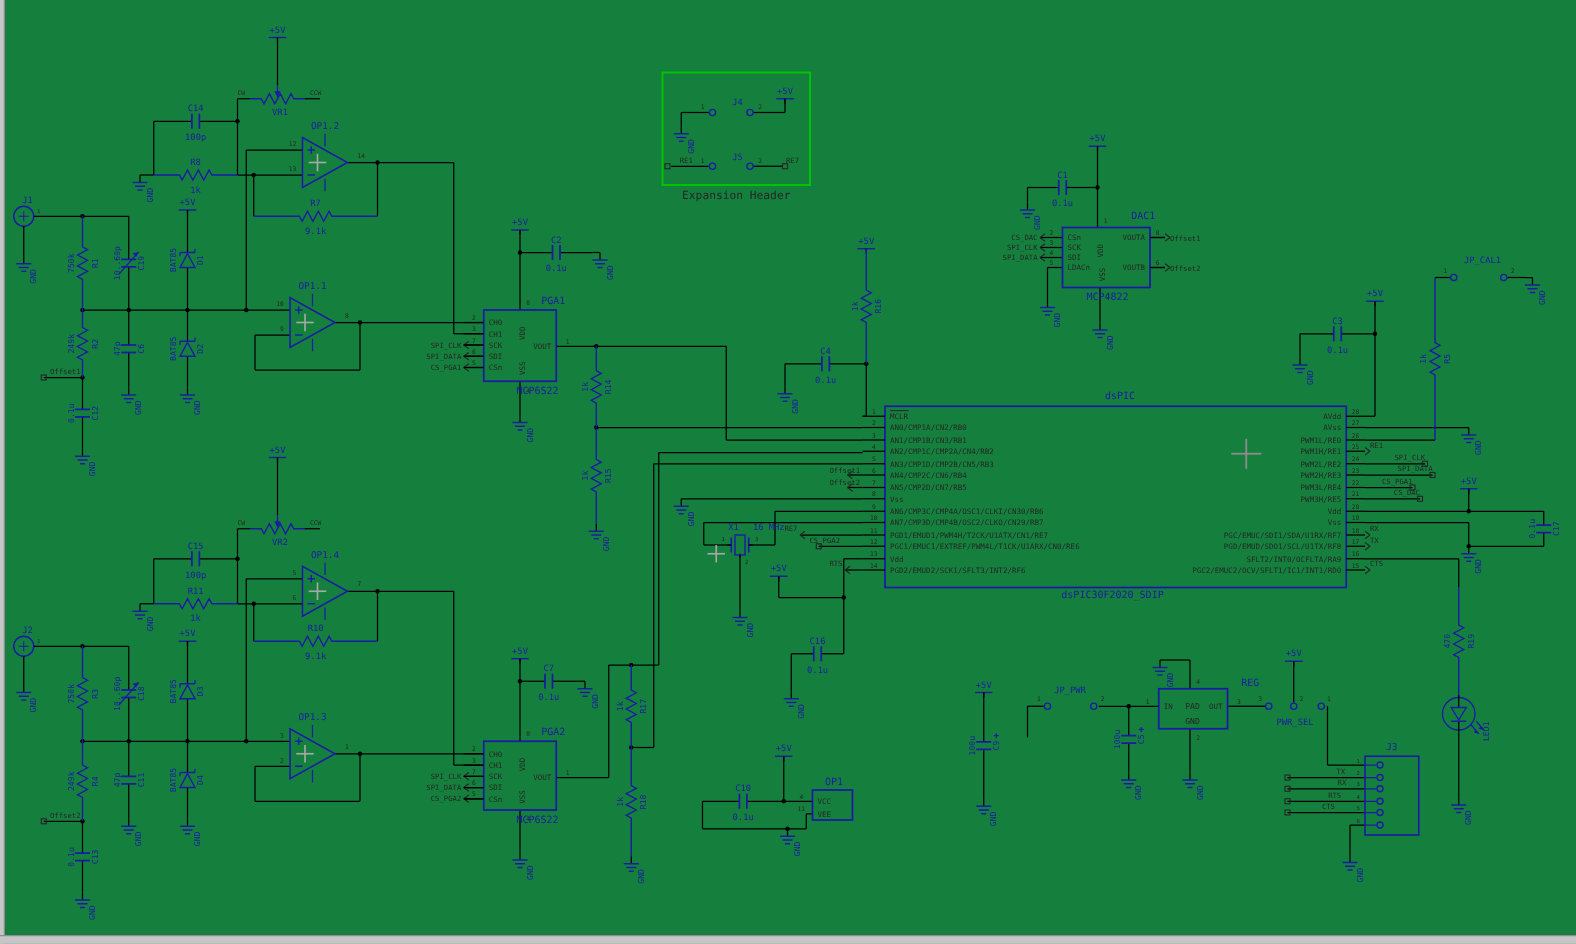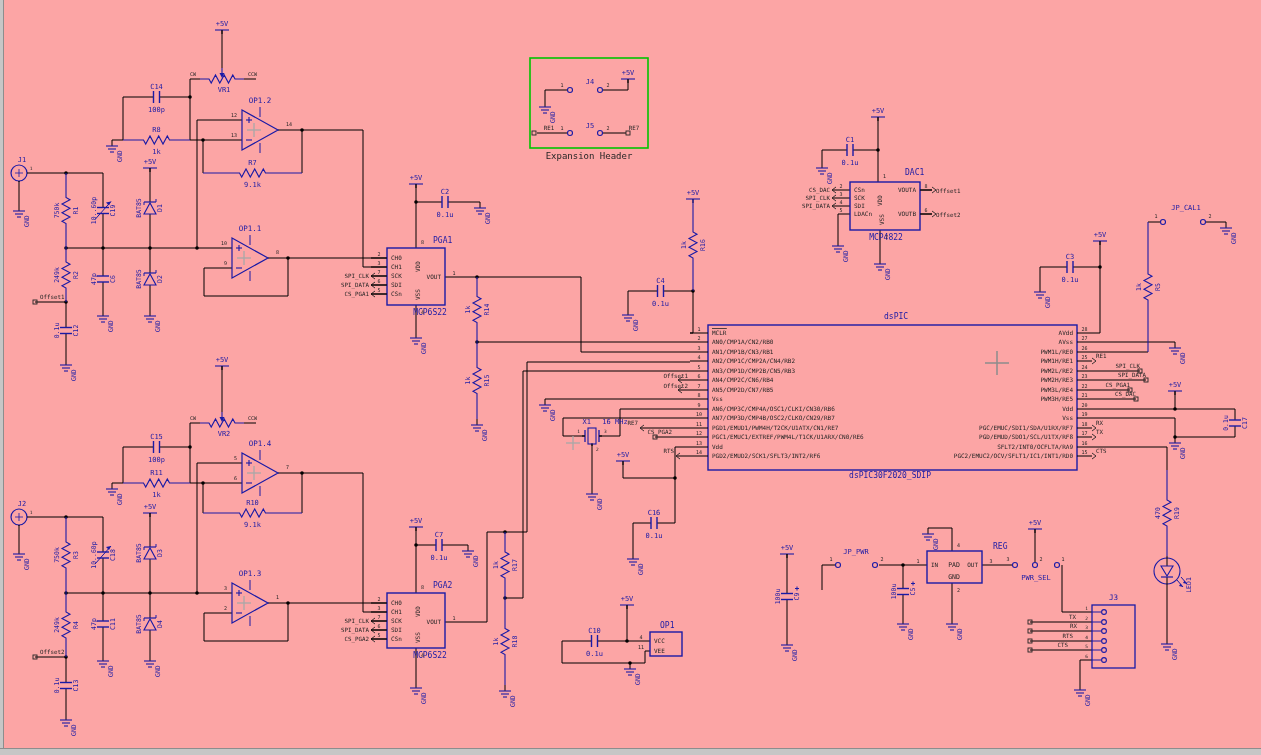--- a/index.html
+++ b/index.html
@@ -1,16 +1,16 @@
 <!DOCTYPE html>
 <html><head>
 <meta charset="utf-8">
 <style>
   html,body{margin:0;padding:0;background:#ffffff;width:1261px;height:755px;overflow:hidden}
-  #frame{position:relative;width:1261px;height:755px;background:#fca5a5}
+  #frame{position:relative;width:1261px;height:755px;background:#15803d}
   #left-edge{position:absolute;left:0;top:0;width:3px;height:755px;background:#c6c6c6;border-right:1px solid #8d8d8d}
   #bottom-edge{position:absolute;left:0;top:748px;width:1261px;height:7px;background:#c6c6c6;border-top:1px solid #8d8d8d}
   svg{position:absolute;left:0;top:0;font-family:"DejaVu Sans Mono",monospace}
   svg text{stroke:none}
 </style>
 </head>
 <body>
 
 <div id="frame">
   <svg id="sch" width="1261" height="755" viewBox="0 0 1261 755">

